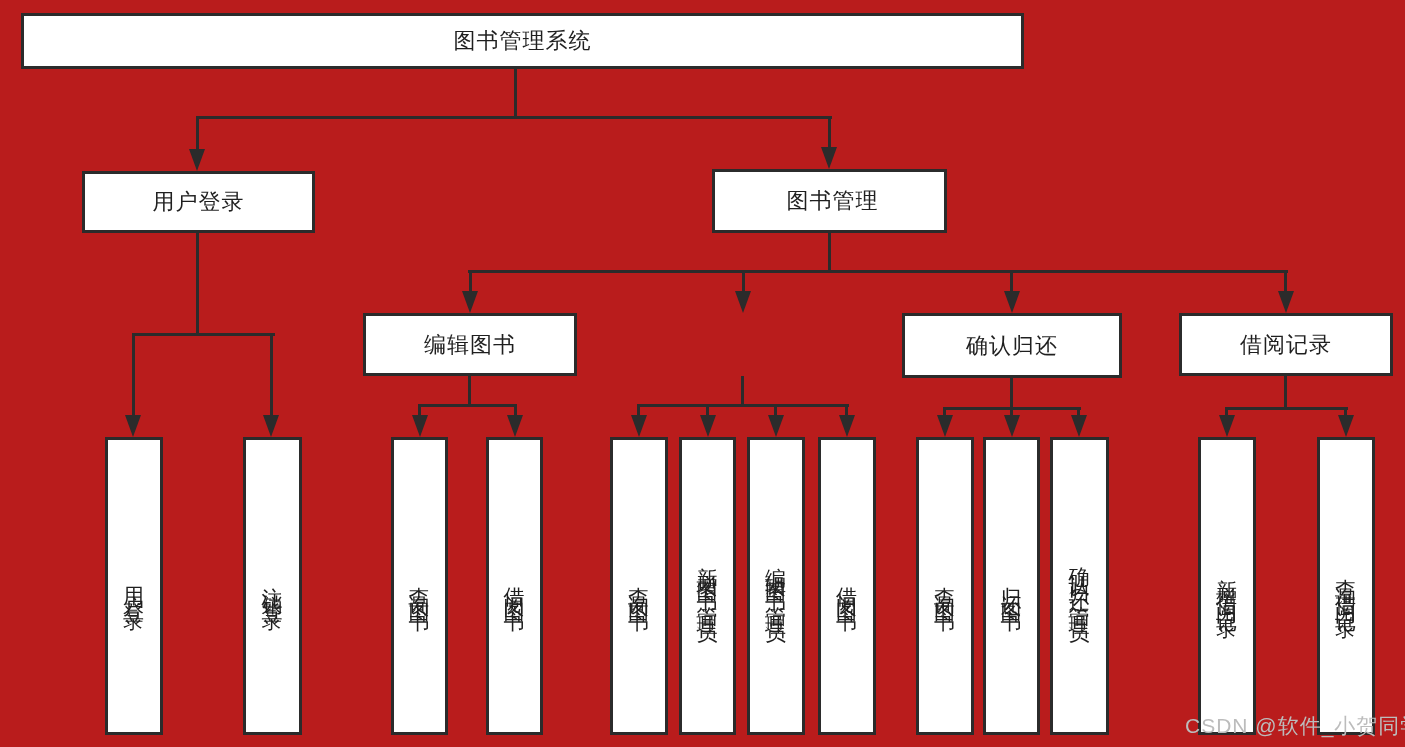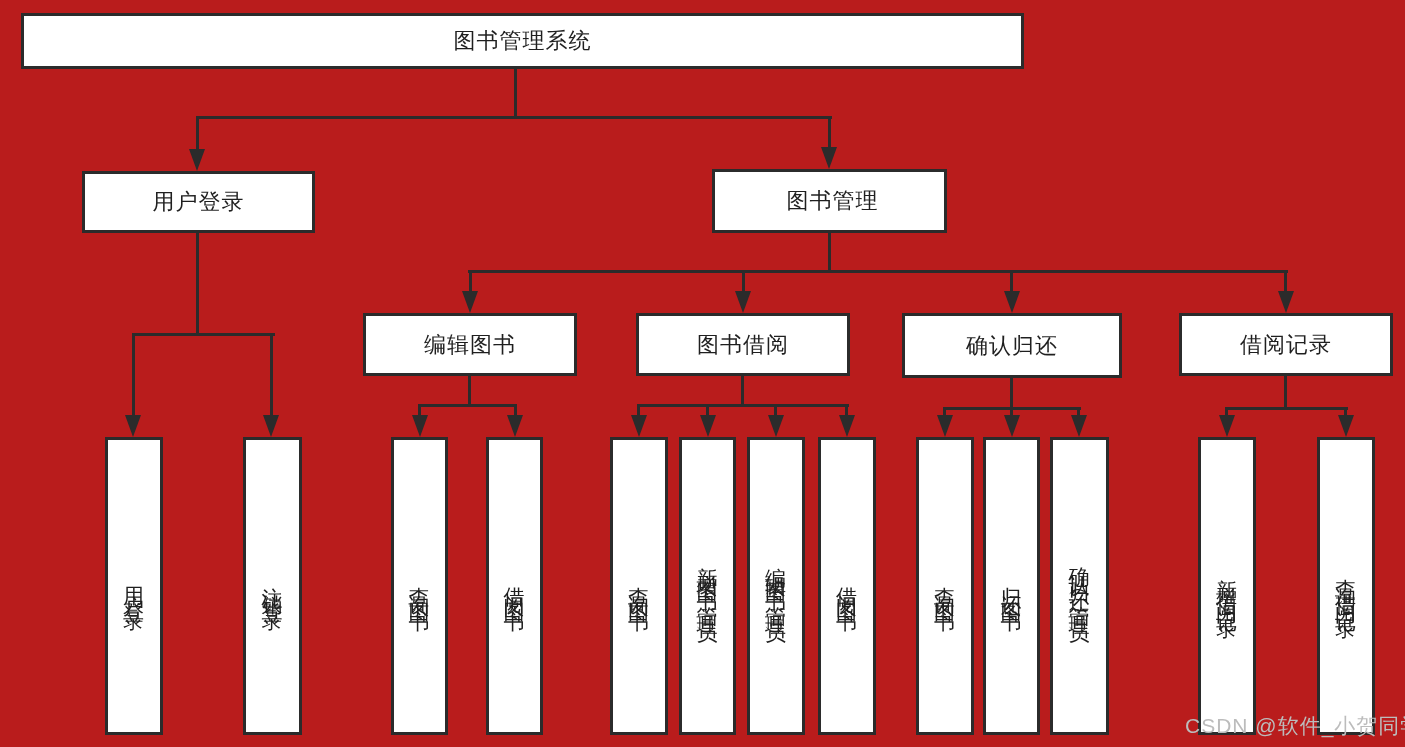--- a/index.html
+++ b/index.html
@@ -67,23 +67,20 @@
   <div class="arrow" style="left:462px;top:291px;"></div>
   <div class="line" style="left:742px;top:270px;width:3px;height:23px;"></div>
   <div class="arrow" style="left:735px;top:291px;"></div>
   <div class="line" style="left:1010px;top:270px;width:3px;height:23px;"></div>
   <div class="arrow" style="left:1004px;top:291px;"></div>
   <div class="line" style="left:1284px;top:270px;width:3px;height:23px;"></div>
   <div class="arrow" style="left:1278px;top:291px;"></div>
 
   <div class="hbox" style="left:363px;top:313px;width:214px;height:63px;">
     <span>编辑图书</span>
-  </div>
-  <div class="hbox" style="left:636px;top:313px;width:214px;height:63px;">
-    <span>图书借阅</span>
   </div>
   <div class="hbox" style="left:902px;top:313px;width:220px;height:65px;">
     <span>确认归还</span>
   </div>
   <div class="hbox" style="left:1179px;top:313px;width:214px;height:63px;">
     <span>借阅记录</span>
   </div>
 
   <div class="line" style="left:468px;top:376px;width:3px;height:30px;"></div>
   <div class="line" style="left:418px;top:404px;width:99px;height:3px;"></div>

